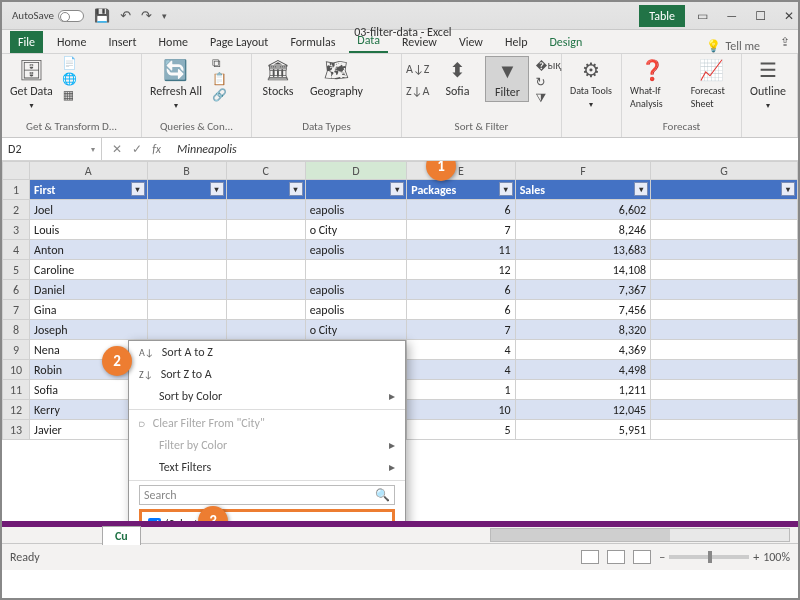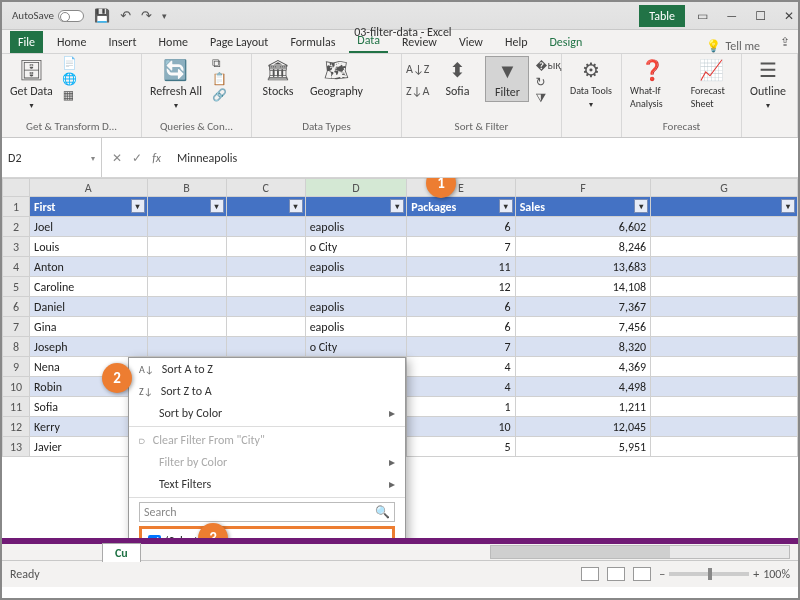--- a/index.html
+++ b/index.html
@@ -21,25 +21,25 @@
   .ribbon-tabs .tellme{margin-left:auto;color:#666;display:flex;align-items:center;gap:4px;padding-right:6px;}
   .ribbon-tabs .share{padding:4px 8px;color:#555;}
   .ribbon{height:84px;background:#f3f2f1;border-bottom:1px solid #c8c8c8;display:flex;}
   .group{border-right:1px solid #d8d8d8;display:flex;flex-direction:column;justify-content:space-between;padding:2px 4px;}
   .group .ctrls{display:flex;gap:6px;align-items:flex-start;flex:1;}
   .group .lbl{text-align:center;font-size:11px;color:#666;padding-bottom:2px;white-space:nowrap;overflow:hidden;text-overflow:ellipsis;}
   .bigbtn{display:flex;flex-direction:column;align-items:center;gap:2px;padding:2px 4px;color:#333;min-width:44px;}
   .bigbtn .ico{font-size:20px;color:#555;}
   .bigbtn.filter{background:#d4d4d4;border:1px solid #a0a0a0;}
   .smallcol{display:flex;flex-direction:column;gap:2px;font-size:11px;color:#555;}
-  .namebox-row{height:40px;border-bottom:1px solid #d4d4d4;display:flex;align-items:center;background:#fff;}
+  .namebox-row{height:23px;border-bottom:1px solid #d4d4d4;display:flex;align-items:center;background:#fff;}
   .namebox{width:100px;border-right:1px solid #ccc;padding:0 6px;height:100%;display:flex;align-items:center;justify-content:space-between;color:#333;}
   .fx-ctrls{display:flex;gap:10px;padding:0 10px;color:#888;}
   .fx{font-style:italic;color:#777;text-align:center;}
-  .formula{flex:1;padding:0 6px;color:#333;}
+  .formula{flex:1;padding:0 6px;color:#333;font-style:italic;}
   .grid-area{position:relative;height:360px;overflow:hidden;}
   table.sheet{border-collapse:collapse;width:100%;}
   table.sheet th,table.sheet td{border:1px solid #d0d0d0;padding:0;height:20px;font-size:12px;}
   table.sheet .colhdr th{background:#e6e6e6;color:#555;font-weight:normal;text-align:center;height:18px;}
   table.sheet .colhdr th.sel{background:#d4e8d4;}
   table.sheet td.rowhdr{background:#e6e6e6;color:#555;text-align:center;width:24px;}
   table.sheet tr.tblhdr td.c{background:#4472C4;color:#fff;font-weight:600;padding-left:4px;position:relative;}
   .filter-arrow{position:absolute;right:2px;top:2px;width:14px;height:14px;background:#e8ecf7;border:1px solid #7a8db5;display:flex;align-items:center;justify-content:center;font-size:8px;color:#333;}
   table.sheet tr.band0 td.c{background:#D9E1F2;}
   table.sheet tr.band1 td.c{background:#fff;}

